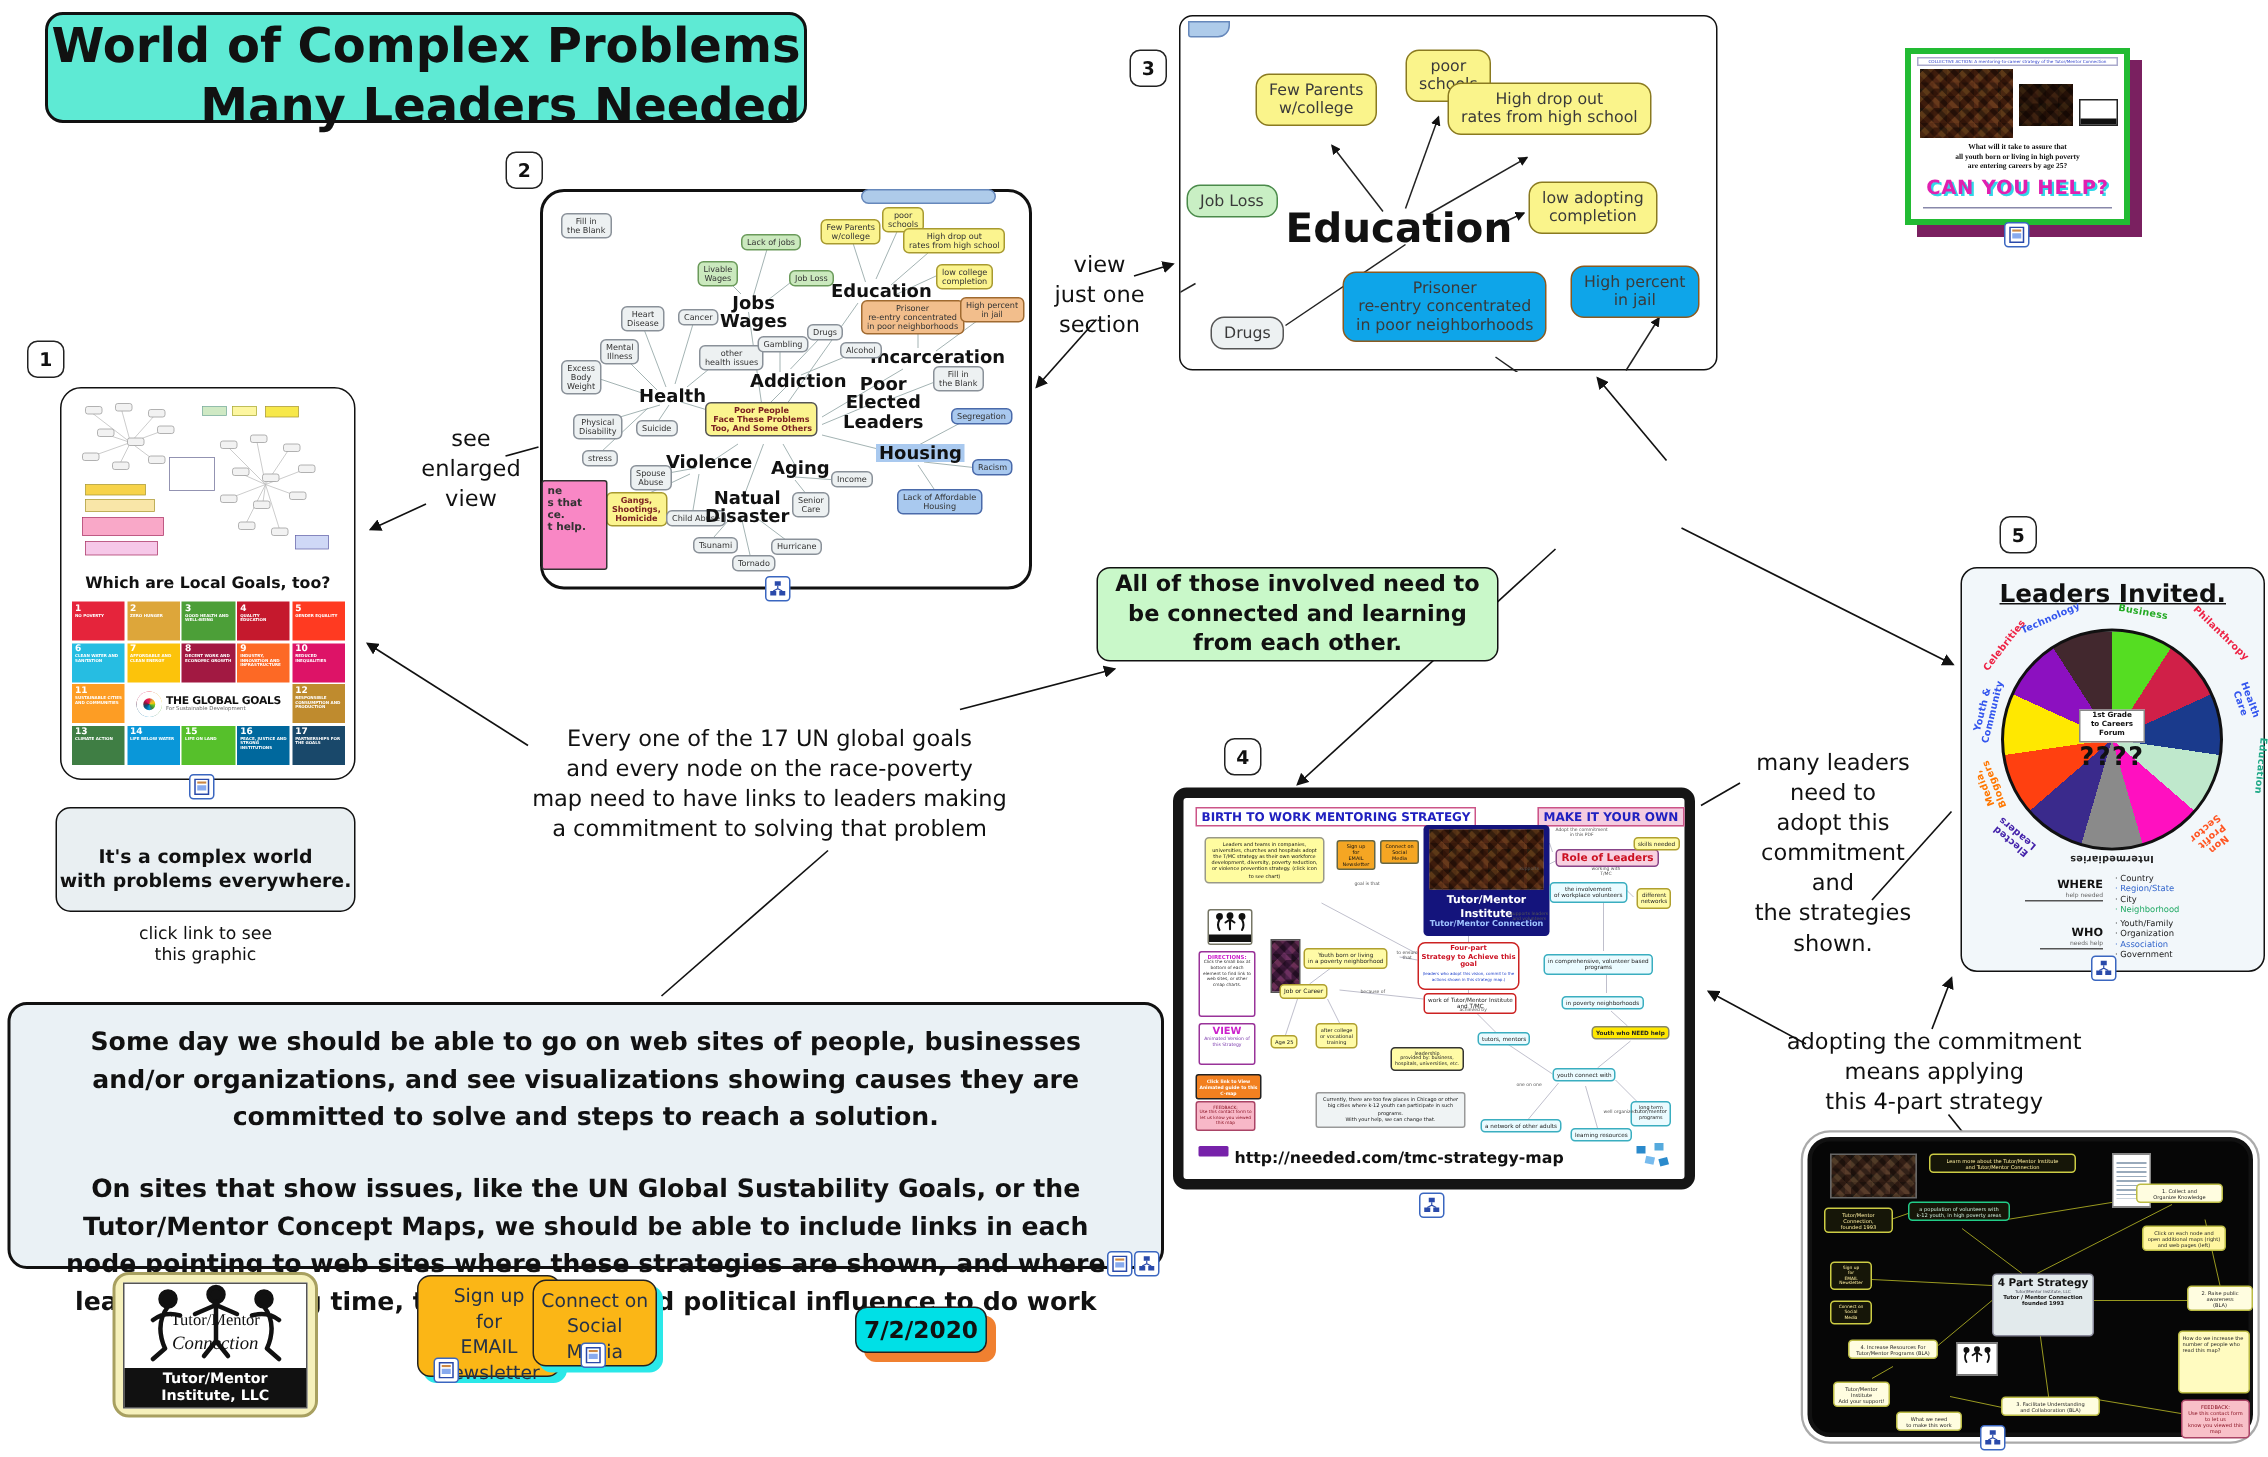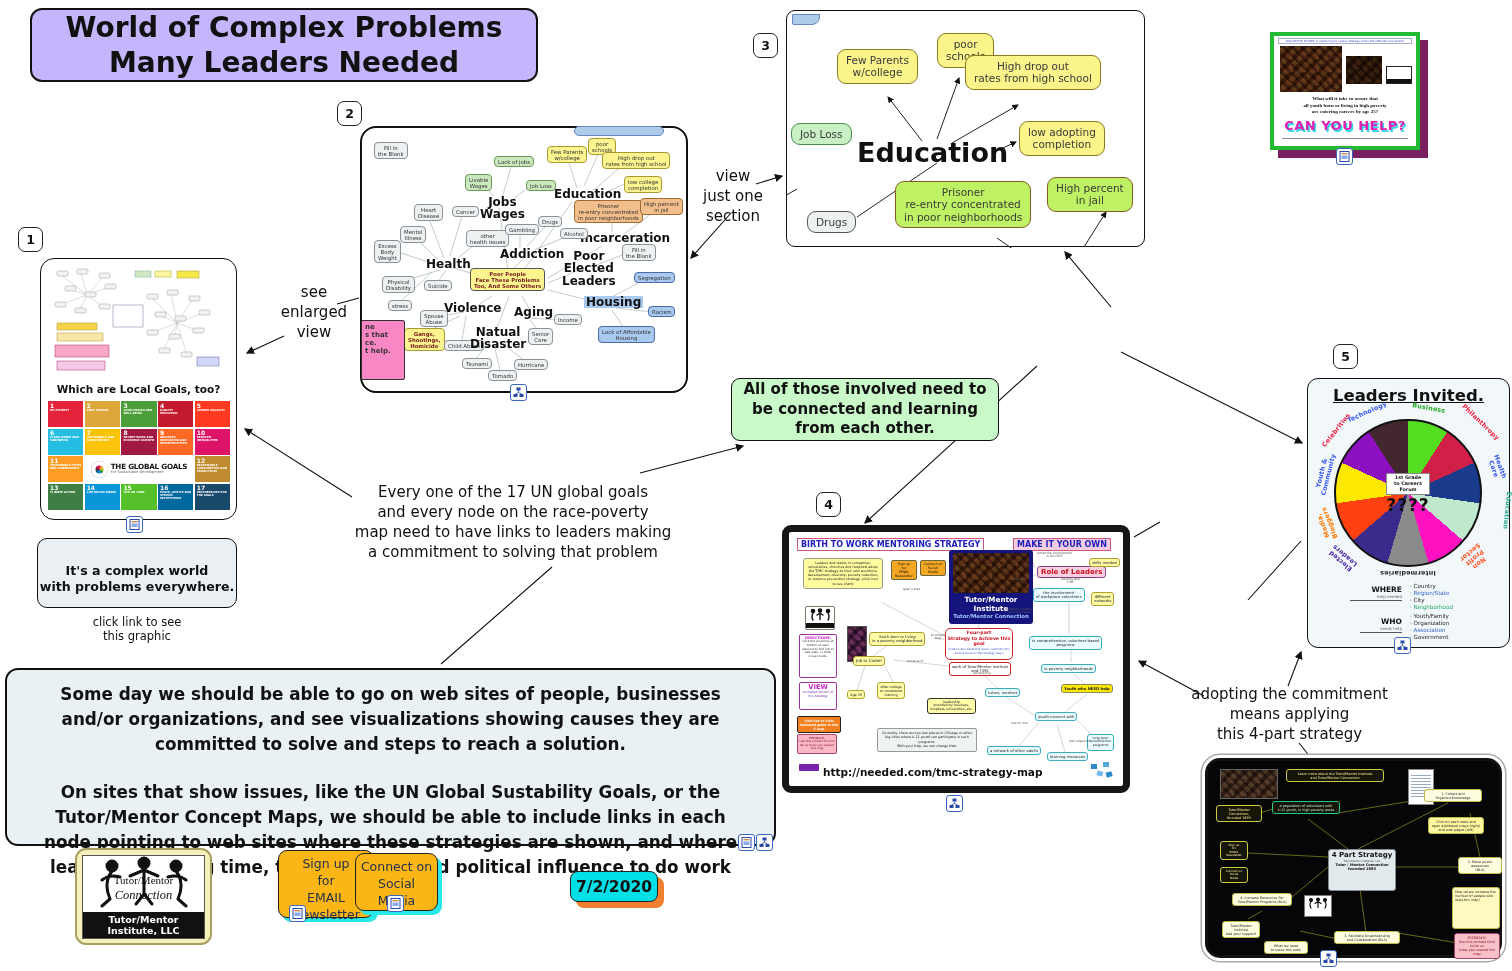--- a/index.html
+++ b/index.html
@@ -5,21 +5,21 @@
 *{margin:0;padding:0;box-sizing:border-box}
 body{font-family:"DejaVu Sans",sans-serif;background:#fff;color:#111}
 #canvas{position:relative;width:1512px;height:971px;background:#fff;overflow:hidden}
 .abs{position:absolute}
 .pre{white-space:pre-line}
 svg.overlay{position:absolute;left:0;top:0;pointer-events:none}
 .ann{position:absolute;font-size:15px;color:#111;text-align:center;line-height:1.34;white-space:pre-line}
 .badge{position:absolute;width:25px;height:25px;border:1.7px solid #222;border-radius:7px;background:#fff;display:grid;place-items:center;font-weight:bold;font-size:12.5px;z-index:20}
 .frame{position:absolute;background:#fff;border:1.8px solid #111;border-radius:12px}
 .capbox{position:absolute;background:#E9EFF2;border:1.8px solid #111;border-radius:10px;text-align:center;white-space:pre-line}
-.titlebox{position:absolute;left:30px;top:8px;width:508px;height:74px;background:#c4b5fd;border:2.4px solid #111;border-radius:12px;display:grid;place-items:center;font-weight:bold;font-size:28px;text-align:center;line-height:1.25;white-space:pre-line}
+.titlebox{position:absolute;left:30px;top:8px;width:508px;height:74px;background:#5eead4;border:2.4px solid #111;border-radius:12px;display:grid;place-items:center;font-weight:bold;font-size:32px;text-align:right;line-height:1.25;white-space:pre-line}
 .greenbox{position:absolute;left:731px;top:378px;width:268px;height:63px;background:#C9F8C9;border:1.7px solid #111;border-radius:9px;display:grid;place-items:center;font-weight:bold;font-size:15px;text-align:center;line-height:1.3;white-space:pre-line}
 
 .icx{position:absolute;width:17px;height:17px;background:#fff;border:1.5px solid #3a66c0;border-radius:3px;display:grid;place-items:center;z-index:30}
 
 .sdg-grid{position:absolute;left:7px;top:142px;width:182px;display:grid;grid-template-columns:repeat(5,1fr);gap:1.5px}
 .sdg{height:26px;color:#fff;padding:1.5px 2px;overflow:hidden;line-height:1.05}
 .sdg b{font-size:6px;display:block}
 .sdg span{font-size:2.7px;font-weight:bold;display:block;line-height:1.15}
 .sdg-logo{grid-column:span 3;background:#fff;display:flex;align-items:center;justify-content:center;gap:3px}
 .gg-ring{width:17px;height:17px;border-radius:50%;background:conic-gradient(#e5243b,#dda63a,#fcc30b,#56c02b,#3f7e44,#0a97d9,#00689d,#19486a,#8f1838,#dd1367,#e5243b);box-shadow:inset 0 0 0 4.5px #fff}
@@ -27,21 +27,21 @@
 .n2{position:absolute;font-size:5.4px;line-height:1.14;text-align:center;padding:1.5px 3px;border:.9px solid #8a9199;border-radius:4px;background:#EDF1F2;color:#333;white-space:pre-line}
 .n2.y{background:#FBF48F;border-color:#a89a30}
 .n2.g{background:#CBE9BE;border-color:#6a9a5a}
 .n2.o{background:#F2BE8C;border-color:#a06a30}
 .n2.b{background:#A9C9EF;border-color:#4a6aaa}
 .h2x{position:absolute;font-weight:bold;color:#111;font-size:12px;line-height:1.03;text-align:center;white-space:pre-line}
 
 .n3{position:absolute;font-size:10.5px;line-height:1.18;text-align:center;padding:4px 8px;border:1.6px solid #555;border-radius:9px;white-space:pre-line;color:#3a3a3a;background:#EDF1F2}
 .n3.y{background:#FAF48B;border-color:#8a7a20}
 .n3.g{background:#C9EFC4;border-color:#4a8a4a}
-.n3.o{background:#bef264;border-color:#8a5a20}
+.n3.o{background:#0ea5e9;border-color:#8a5a20}
 
 .n4{position:absolute;font-size:3.8px;line-height:1.18;text-align:center;padding:1.5px 2px;border:.8px solid #999;border-radius:3px;white-space:pre-line;color:#222;background:#fff}
 .n4.cy{background:#EAFBFF;border-color:#3aaec0}
 .n4.yl{background:#FFFBA6;border-color:#b0a030}
 .lk4{position:absolute;font-size:3px;color:#555;white-space:pre-line;text-align:center;line-height:1.15}
 
 .wl{position:absolute;font-weight:bold;font-size:6.4px;line-height:1.08;white-space:pre-line;letter-spacing:.2px;text-align:center}
 .w-item{font-size:5.6px;line-height:1.25;white-space:pre-line}
 
 .sn{position:absolute;font-size:3.4px;line-height:1.22;color:#222;background:#FFFDE0;border:.9px solid #bbbb44;border-radius:3px;padding:1.5px 2px;text-align:center;white-space:pre-line}
@@ -446,21 +446,21 @@
           <line x1="216" y1="164" x2="246" y2="184"></line>
           <line x1="250" y1="190" x2="230" y2="214"></line>
           <line x1="268" y1="192" x2="276" y2="220"></line>
           <line x1="288" y1="188" x2="304" y2="204"></line>
           <line x1="246" y1="36" x2="244" y2="30"></line>
           <line x1="298" y1="38" x2="286" y2="44"></line>
           <line x1="300" y1="66" x2="290" y2="56"></line>
       </g>
     </svg>
     <div class="abs" style="left:8px;top:6px;font-size:8px;font-weight:bold;color:#2020c0;background:#fff;border:1px solid #cc5588;padding:1px 3px">BIRTH TO WORK MENTORING STRATEGY</div>
-    <div class="abs" style="left:224px;top:6px;font-size:8px;font-weight:bold;color:#2020c0;background:#f4cce0;border:1px solid #cc5588;padding:1px 3px">MAKE IT YOUR OWN</div>
+    <div class="abs" style="left:236px;top:6px;font-size:8px;font-weight:bold;color:#2020c0;background:#f4cce0;border:1px solid #cc5588;padding:1px 3px">MAKE IT YOUR OWN</div>
     <div class="abs pre" style="left:14px;top:26px;width:80px;font-size:3.3px;line-height:1.25;background:#FFFCA0;border:.9px solid #998;border-radius:3px;padding:2px;text-align:center">Leaders and teams in companies, universities, churches and hospitals adopt the T/MC strategy as their own workforce development, diversity, poverty reduction, or violence prevention strategy. (click icon to see chart)</div>
     <div class="abs pre" style="left:102px;top:28px;width:26px;font-size:3.3px;background:#F5A623;border:.8px solid #664;border-radius:2px;text-align:center;padding:1px">Sign up
 for
 EMAIL
 Newsletter</div>
     <div class="abs pre" style="left:131px;top:28px;width:26px;font-size:3.3px;background:#F5A623;border:.8px solid #664;border-radius:2px;text-align:center;padding:1px">Connect on
 Social
 Media</div>
     <div class="abs" style="left:160px;top:18px;width:84px;height:74px;background:#14147C;border-radius:3px;text-align:center">
       <div class="mosaic" style="margin:3px auto 2px;width:76px;height:40px"></div>
@@ -607,20 +607,27 @@
   </div>
   <span class="icx" style="left:1394px;top:637px">
       <svg width="11" height="11">
         <rect x="3.5" y="0.5" width="4" height="3" fill="#2a4aaa"></rect>
         <rect x="0.5" y="7" width="4" height="3" fill="#2a4aaa"></rect>
         <rect x="6.5" y="7" width="4" height="3" fill="#2a4aaa"></rect>
         <path d="M5.5 3.5v2M2.5 7L5.5 5.5 8.5 7" stroke="#2a4aaa" fill="none" stroke-width=".8"></path>
       </svg>
     </span>
 
+  <div class="ann" style="left:1162px;top:498px;width:120px">many leaders
+need to
+adopt this
+commitment
+and
+the strategies
+shown.</div>
   <div class="ann" style="left:1182px;top:684px;width:215px">adopting the commitment
 means applying
 this 4-part strategy</div>
 
   <div class="abs" style="left:1270px;top:32px;width:150px;height:118px;background:#fff;border:4px solid #22BB33;box-shadow:8px 8px 0 #7a2060;z-index:5">
     <div style="font-size:2.8px;color:#3344cc;text-align:center;margin-top:2px;border:0.5px solid #aac;margin-left:4px;margin-right:4px">COLLECTIVE ACTION: A mentoring-to-career strategy of the Tutor/Mentor Connection</div>
     <div class="abs mosaic" style="left:6px;top:10px;width:62px;height:46px"></div>
     <div class="abs mosaic" style="left:72px;top:20px;width:36px;height:28px;filter:brightness(.6)"></div>
     <div class="abs" style="left:112px;top:30px;width:26px;height:18px;background:#fff;border:1px solid #222">
         <div style="background:#111;height:4px;margin-top:12px"></div>

